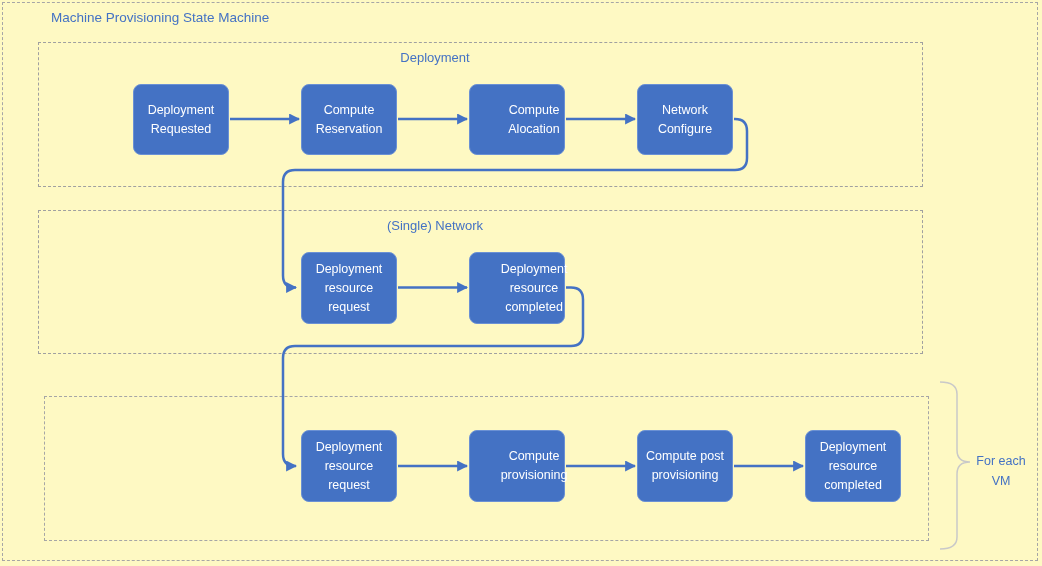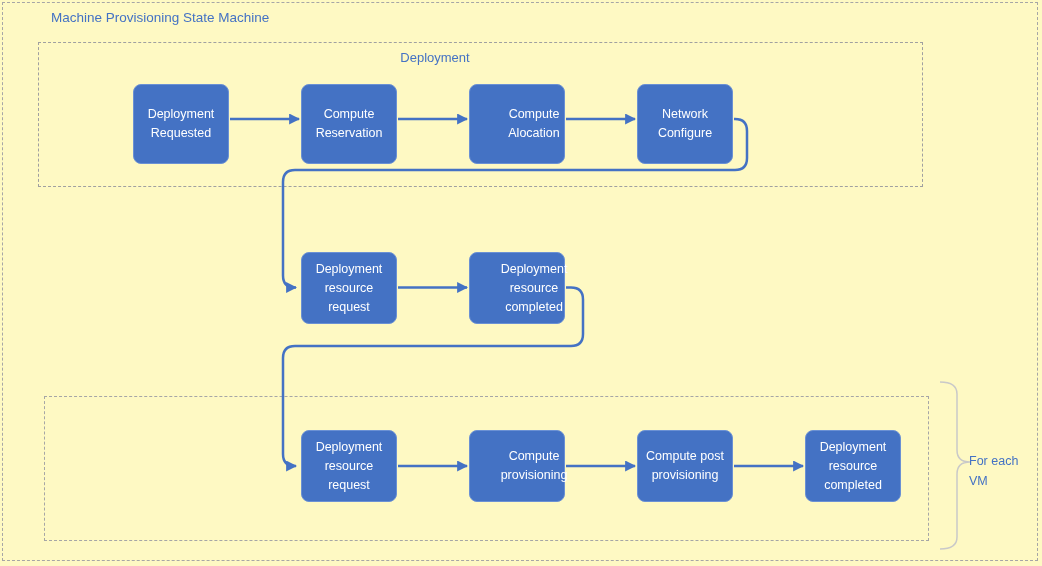--- a/index.html
+++ b/index.html
@@ -54,58 +54,62 @@
     color: #ffffff;
     font-size: 12.5px;
     line-height: 19px;
     display: flex;
     align-items: center;
     justify-content: center;
     text-align: center;
     padding: 2px;
     z-index: 2;
   }
-  .row1 { top: 84px;  height: 80px; }
+  .row1 { top: 84px;  height: 71px; }
   .row2 { top: 252px; height: 72px; }
   .row3 { top: 430px; height: 72px; }
   .c1 { left: 133px; }
   .c2 { left: 301px; }
   .c3 { left: 469px; padding-left: 36px; }
   .c4 { left: 637px; }
   .c5 { left: 805px; }
   .connector-layer {
     position: absolute;
     left: 0; top: 0;
     width: 1042px; height: 566px;
     z-index: 5;
     pointer-events: none;
   }
   .for-each-label {
     position: absolute;
     left: 969px; top: 451px;
     width: 64px;
+    text-align: center;
     font-size: 12.5px;
     line-height: 20px;
     color: #4472c4;
     z-index: 3;
   }
 </style>
 </head>
 <body>
 
 <div class="canvas">
 
   <div class="outer-frame"></div>
 
   <div class="diagram-title">Machine Provisioning State Machine</div>
 
   <div class="lane lane-deployment">
     <div class="lane-label">Deployment</div>
   </div>
 
+  <div class="lane lane-network">
+    <div class="lane-label">(Single) Network</div>
+  </div>
 
   <div class="lane lane-compute-shadow"></div>
 
   <div class="node row1 c1">Deployment Requested</div>
   <div class="node row1 c2">Compute Reservation</div>
   <div class="node row1 c3">Compute Alocation</div>
   <div class="node row1 c4">Network Configure</div>
 
   <div class="node row2 c2">Deployment resource request</div>
   <div class="node row2 c3">Deployment resource completed</div>

